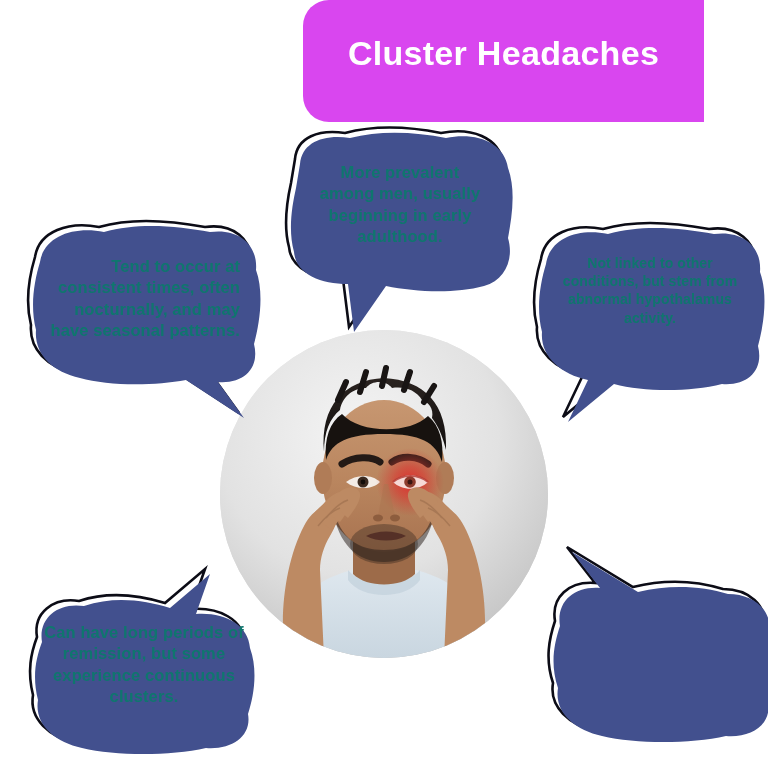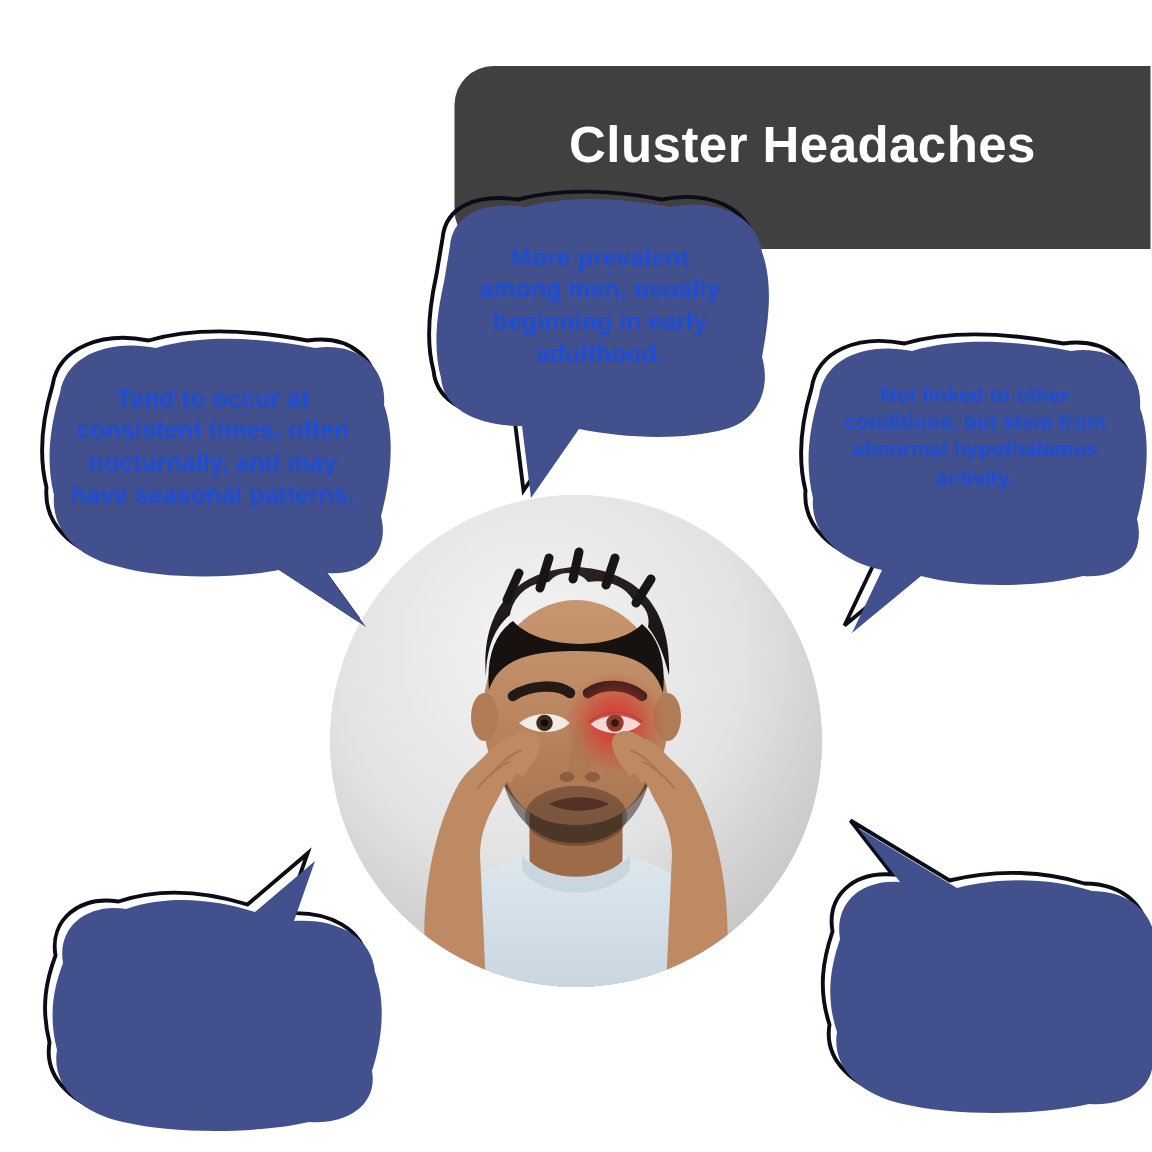--- a/index.html
+++ b/index.html
@@ -16,31 +16,30 @@
     height: 768px;
     background: #ffffff;
     overflow: hidden;
   }
 
   
   .title-banner {
     position: absolute;
     left: 303px;
     top: 0px;
-    width: 464px;
+    width: 401px;
     height: 122px;
-    background: #404040;
+    background: #d946ef;
     border-top-left-radius: 26px;
     border-bottom-left-radius: 26px;
     display: flex;
     align-items: center;
     justify-content: center;
     box-sizing: border-box;
     padding: 0 26px 14px 26px;
-    margin-top: 44px;
   }
   .title-text {
     color: #ffffff;
     font-size: 34px;
     font-weight: bold;
     letter-spacing: 0.3px;
     line-height: 1.1;
     text-align: center;
     white-space: nowrap;
   }
@@ -69,36 +68,36 @@
   .photo-svg { display:block; width:100%; height:100%; }
 
   
   .bubble {
     position: absolute;
     z-index: 6;
   }
   .bubble svg { display: block; overflow: visible; }
   .bubble-text {
     position: absolute;
-    color: #1d4ed8;
+    color: #0f766e;
     font-weight: bold;
     text-align: center;
     line-height: 1.30;
     letter-spacing: 0.1px;
     white-space: pre-line;
   }
 
   #bubble-top      { left: 276px; top: 128px;  }
   #bubble-left     { left: 22px;  top: 218px;  }
   #bubble-right    { left: 524px; top: 222px;  }
   #bubble-bottom-left  { left: 24px;  top: 572px; }
   #bubble-bottom-right { left: 536px; top: 548px; }
 
   #bubble-top .bubble-text          { left: 36px;  top: 34px;  width: 176px; font-size: 16.5px; }
-  #bubble-left .bubble-text         { left: 22px;  top: 38px;  width: 196px; font-size: 16.5px; }
+  #bubble-left .bubble-text         { left: 22px;  top: 38px;  width: 196px; font-size: 16.5px; text-align: right; }
   #bubble-right .bubble-text        { left: 30px;  top: 32px;  width: 192px; font-size: 14px; }
   #bubble-bottom-left .bubble-text  { left: 20px;  top: 50px;  width: 200px; font-size: 16.5px; }
   #bubble-bottom-right .bubble-text { left: 32px;  top: 58px;  width: 186px; font-size: 16.5px; }
 </style>
 </head>
 <body>
 
 <div id="infographic">
 
   <div class="title-banner">
@@ -245,20 +244,21 @@
     <svg width="250" height="186" viewBox="0 0 250 186">
       <path d="M18 70 C14 46 34 30 60 34 C90 24 120 28 146 36
                L186 2 L172 42 C200 40 224 52 226 76
                C234 98 230 124 224 142 C228 164 208 178 182 176
                C146 184 92 184 58 176 C30 170 10 152 14 128 C8 104 12 86 18 70 Z" fill="none" stroke="#0c0c16" stroke-width="2.6" transform="translate(-5,-5)"></path>
       <path d="M18 70 C14 46 34 30 60 34 C90 24 120 28 146 36
                L186 2 L172 42 C200 40 224 52 226 76
                C234 98 230 124 224 142 C228 164 208 178 182 176
                C146 184 92 184 58 176 C30 170 10 152 14 128 C8 104 12 86 18 70 Z" fill="#42508e"></path>
     </svg>
+    <div class="bubble-text">Can have long periods of remission, but some experience continuous clusters.</div>
   </div>
 
   <div class="bubble" id="bubble-bottom-right">
     <svg width="244" height="200" viewBox="0 0 244 200">
       <path d="M24 78 C20 54 38 38 64 40 L36 4 L102 44
                C134 36 166 38 192 46 C218 46 236 62 234 86
                C242 108 238 136 232 154 C236 176 216 190 190 188
                C154 196 100 196 66 188 C38 182 18 164 22 140 C14 116 18 96 24 78 Z" fill="none" stroke="#0c0c16" stroke-width="2.6" transform="translate(-5,-5)"></path>
       <path d="M24 78 C20 54 38 38 64 40 L36 4 L102 44
                C134 36 166 38 192 46 C218 46 236 62 234 86

